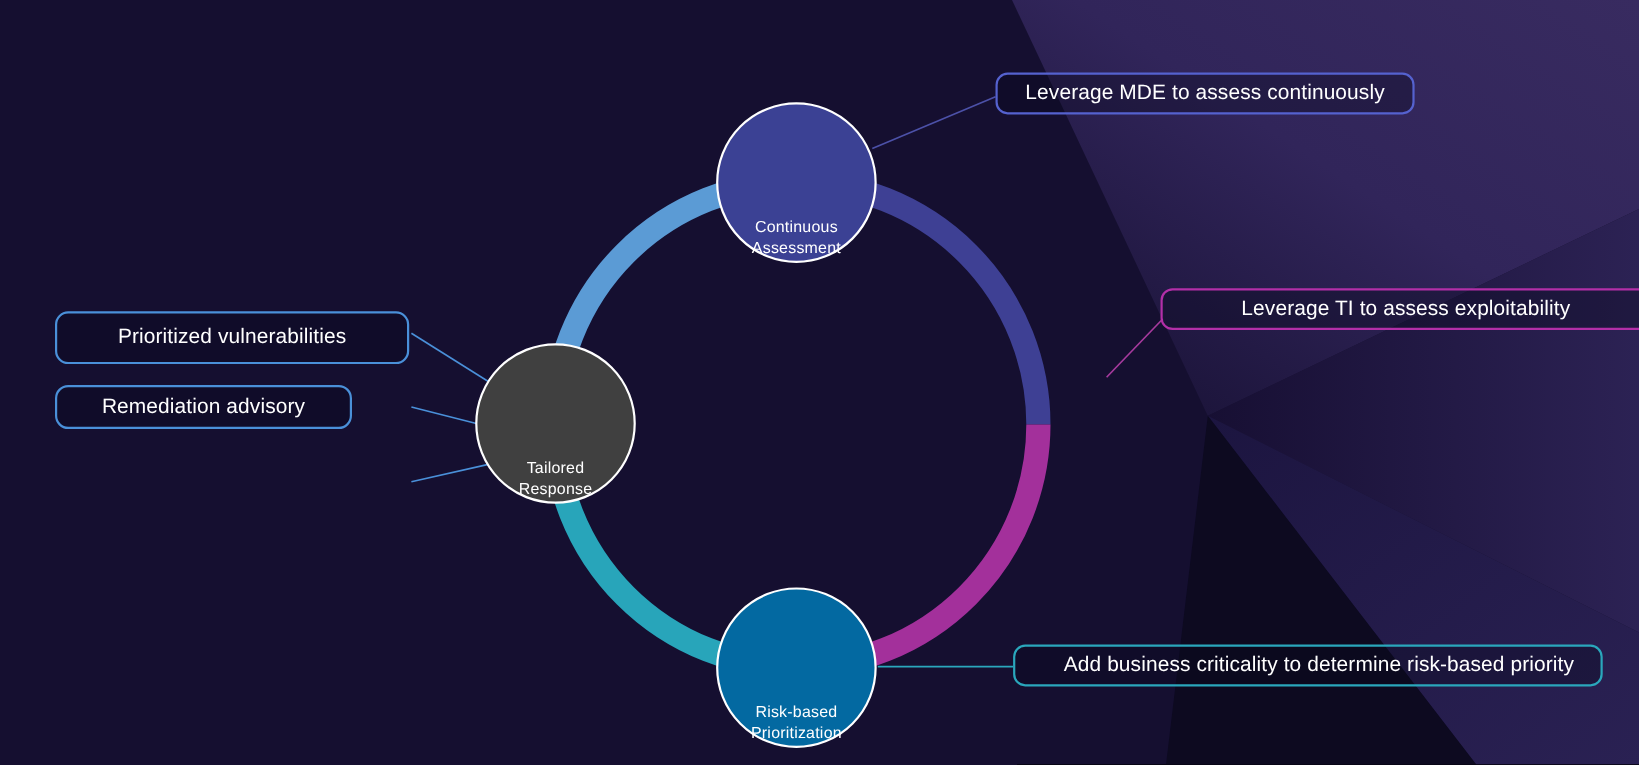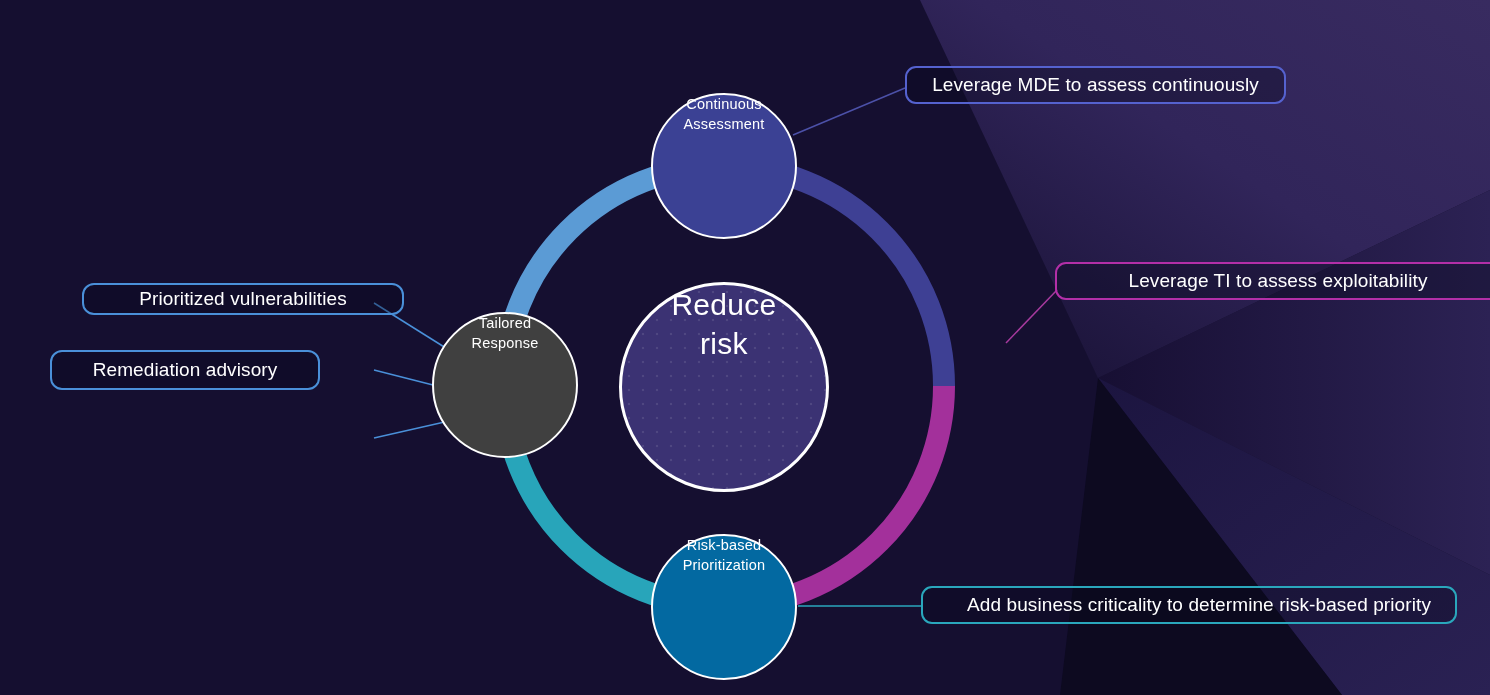--- a/index.html
+++ b/index.html
@@ -6,21 +6,21 @@
   .stage {
     position:relative; width:1490px; height:695px; overflow:hidden;
     background:#150f30;
     font-family:"Liberation Sans", sans-serif;
   }
   .stage svg.layer { position:absolute; left:0; top:0; }
 
   
   .node {
     position:absolute; border-radius:50%; box-sizing:border-box;
-    display:flex; align-items:flex-start; justify-content:center; text-align:center;
+    display:flex; align-items:flex-end; justify-content:center; text-align:center;
     color:#ffffff; border:2.5px solid #ffffff;
   }
   .node .lbl { font-size:14.5px; font-weight:500; line-height:1.35; letter-spacing:.2px; padding:0 18px; }
   .node-top    { left:651px; top:93px;  width:146px; height:146px; background:#3b4194; }
   .node-right  { left:872px; top:312px; width:146px; height:146px; background:#a73a9e; }
   .node-bottom { left:651px; top:534px; width:146px; height:146px; background:#0369a1; }
   .node-left   { left:432px; top:312px; width:146px; height:146px; background:#404040; }
   .node-center {
     left:619px; top:282px; width:210px; height:210px;
     background-color:#3b3273; border-width:3px;
@@ -33,21 +33,21 @@
   .callout {
     position:absolute; box-sizing:border-box;
     border:2px solid #ffffff; border-radius:11px;
     display:flex; align-items:center; justify-content:center;
     color:#ffffff; font-size:19px; font-weight:400; letter-spacing:.1px;
     background:rgba(10,8,30,0.35); white-space:nowrap;
   }
   .co-top    { left:905px;  top:66px;  width:381px; height:38px; border-color:#5562cf; }
   .co-right  { left:1055px; top:262px; width:446px; height:38px; border-color:#b32fa8; }
   .co-bottom { left:921px;  top:586px; width:536px; height:38px; border-color:#2aa7bc;padding-left:20px; }
-  .co-l1     { left:50px;   top:283px; width:322px; height:32px; border-color:#4a90d9; border-radius:12px;margin-left:32px; }
+  .co-l1     { left:50px;   top:283px; width:322px; height:48px; border-color:#4a90d9; border-radius:12px; }
   .co-l2     { left:50px;   top:350px; width:270px; height:40px; border-color:#4a90d9; border-radius:12px; }
   .co-l3     { left:50px;   top:416px; width:322px; height:40px; border-color:#4a90d9; border-radius:12px; }
 </style>
 </head>
 <body>
 
 <div class="stage">
 
   <svg class="layer" width="1490" height="695" viewBox="0 0 1490 695" aria-hidden="true">
     <defs>
@@ -78,23 +78,20 @@
     <path d="M 724 606 A 220 220 0 0 1 504 386" stroke="#28a5ba" stroke-width="22" fill="none"></path>
 
     <line x1="374" y1="303" x2="449" y2="350" stroke="#4a90d9" stroke-width="1.5"></line>
     <line x1="374" y1="370" x2="433" y2="385" stroke="#4a90d9" stroke-width="1.5"></line>
     <line x1="374" y1="438" x2="449" y2="421" stroke="#4a90d9" stroke-width="1.5"></line>
     <line x1="793" y1="135" x2="905" y2="88" stroke="#4c51a8" stroke-width="1.5"></line>
     <line x1="1006" y1="343" x2="1057" y2="290" stroke="#a73a9e" stroke-width="1.5"></line>
     <line x1="798" y1="606" x2="921" y2="606" stroke="#2aa7bc" stroke-width="1.5"></line>
   </svg>
 
-  <div class="node node-center">
-    <span class="lbl">Reduce risk</span>
-  </div>
 
   <div class="node node-top">
     <span class="lbl">Continuous Assessment</span>
   </div>
   <div class="node node-bottom">
     <span class="lbl">Risk-based Prioritization</span>
   </div>
   <div class="node node-left">
     <span class="lbl">Tailored Response</span>
   </div>

